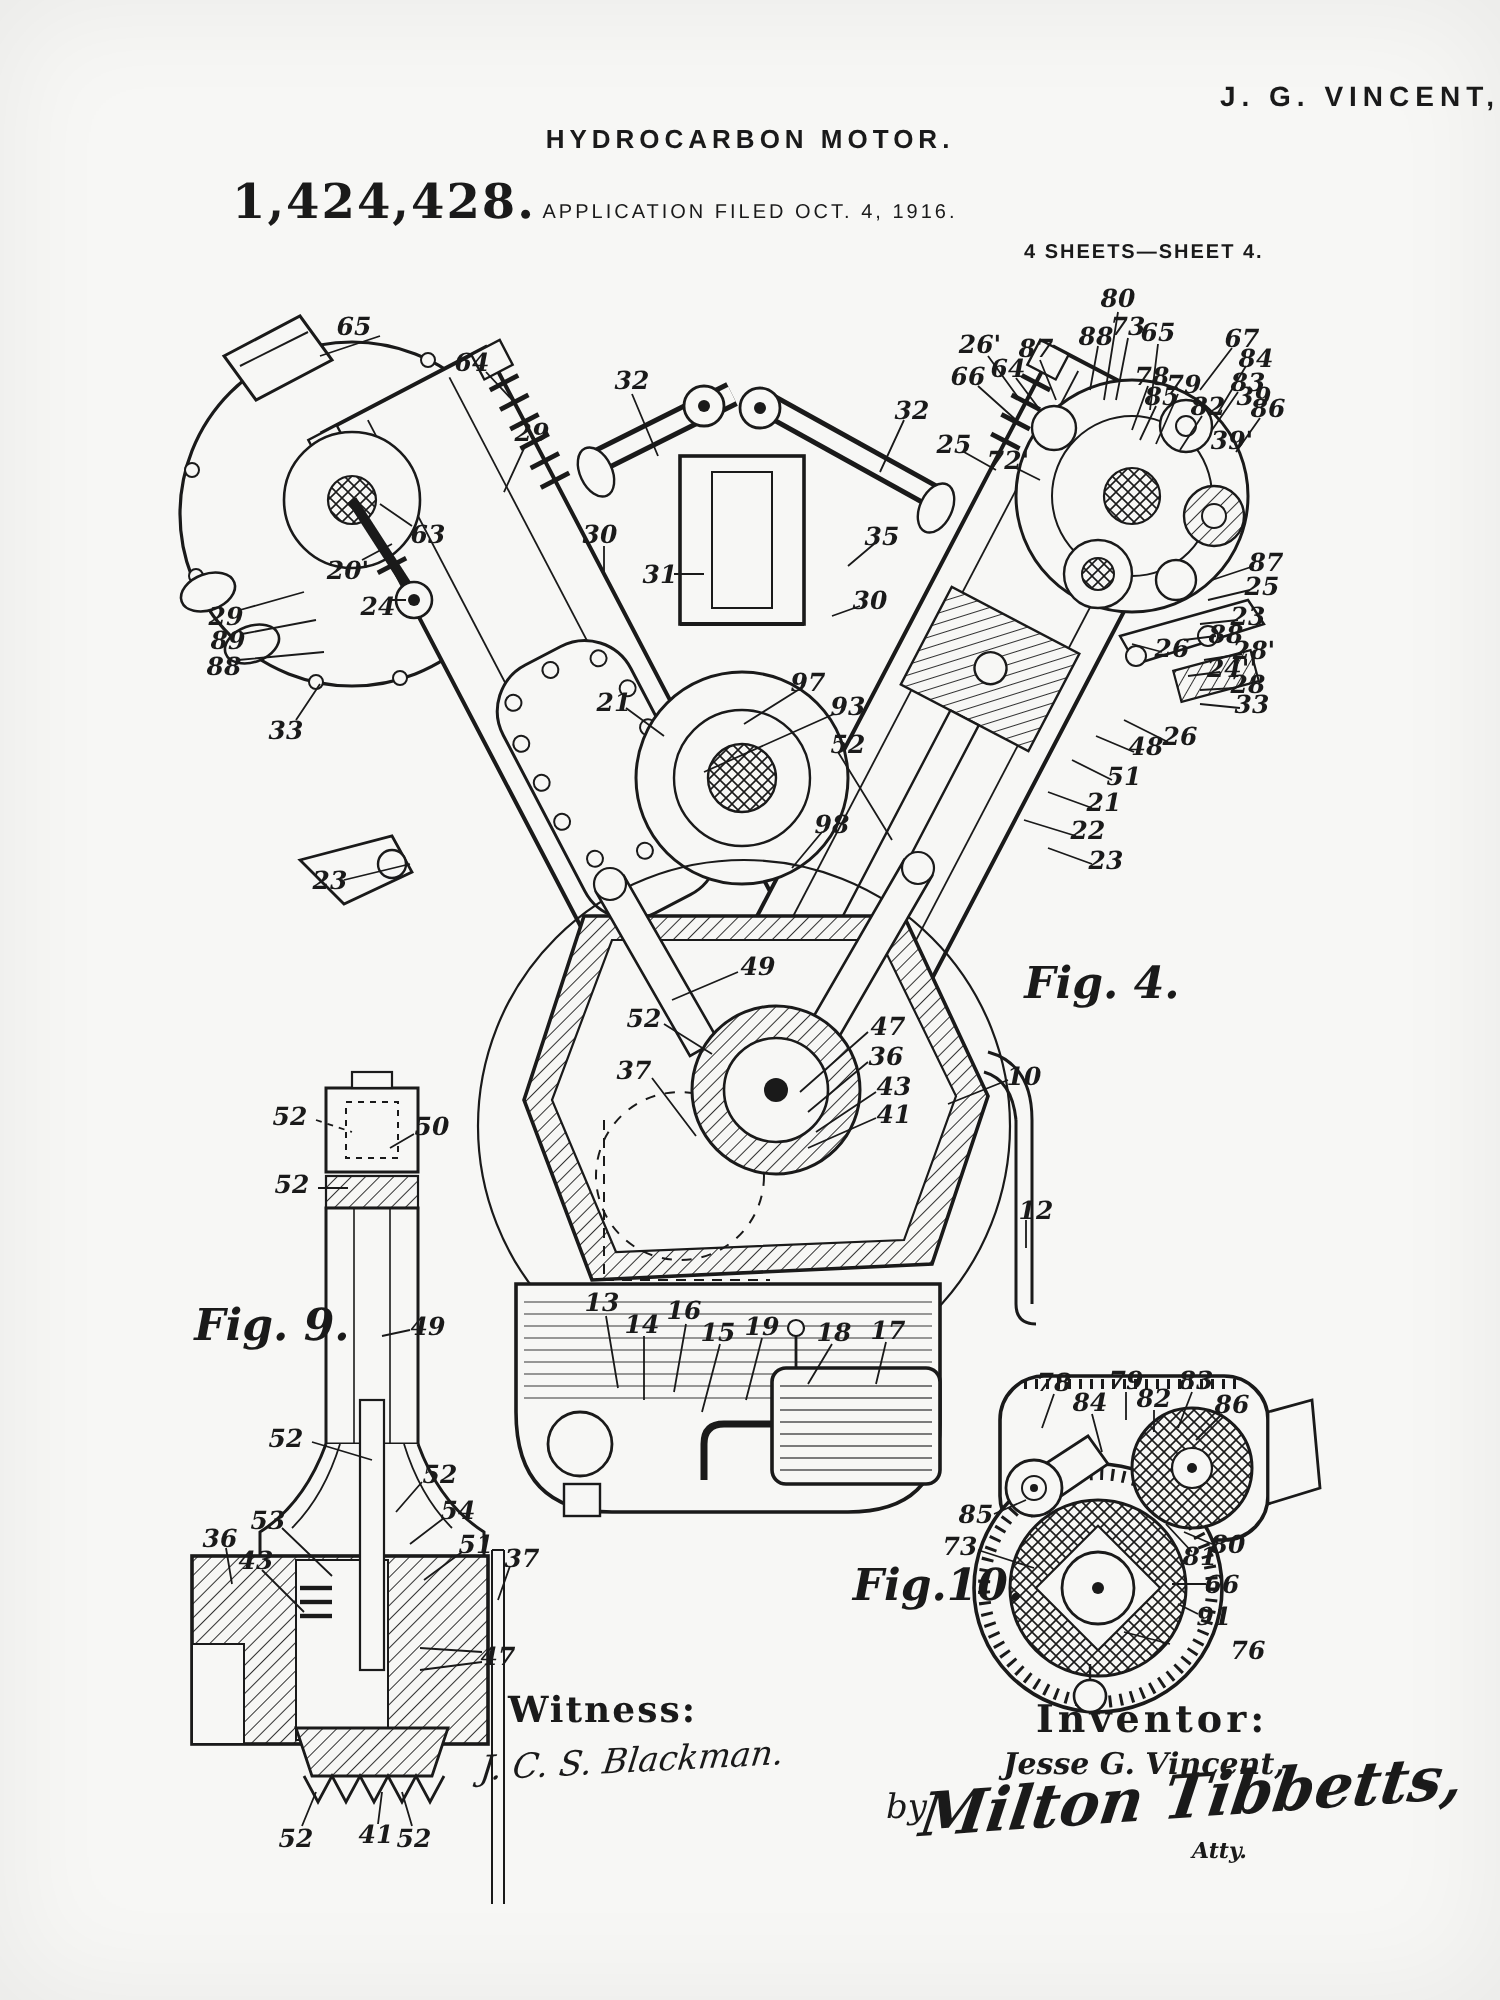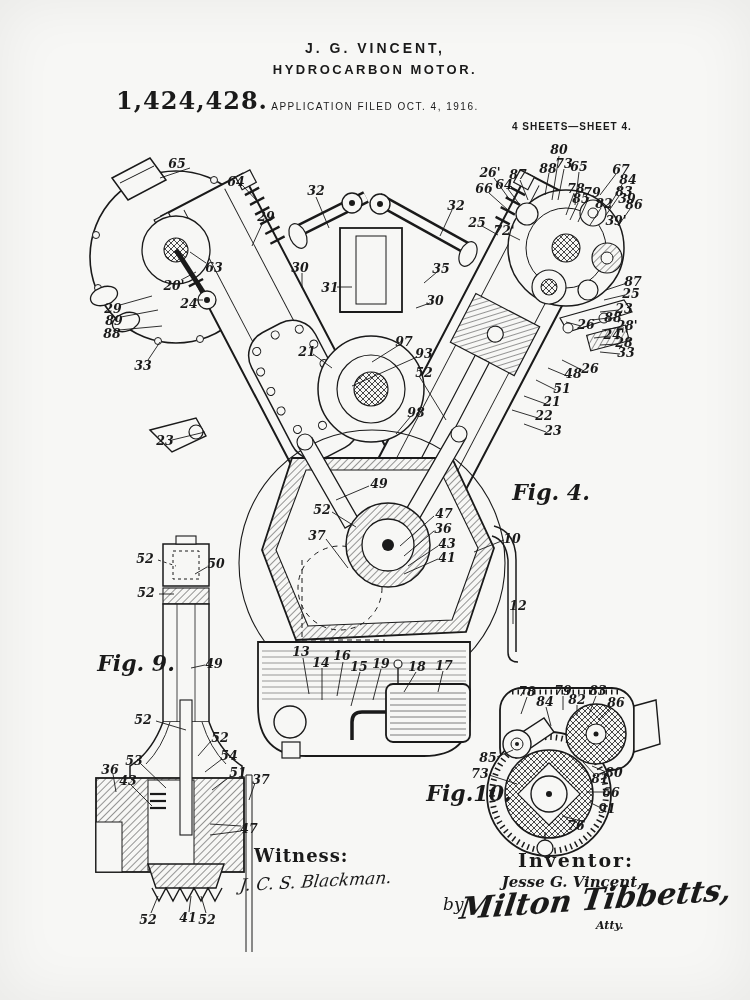--- a/index.html
+++ b/index.html
@@ -2,21 +2,21 @@
 <html><head>
 <meta charset="utf-8">
 <style>
   html,body{margin:0;padding:0;background:#e9e9e7;}
   #page{position:relative;width:750px;height:1000px;background:#f7f7f5;overflow:hidden;
         font-family:"DejaVu Serif",serif;color:#1a1a1a;
         box-shadow:inset 0 0 60px rgba(0,0,0,0.06);}
   .abs{position:absolute;}
   .ctr{left:0;width:750px;text-align:center;}
   .sans{font-family:"Liberation Sans",sans-serif;}
-  .h-applicant{top:40px;font-weight:bold;font-size:14px;letter-spacing:3px;}
+  .h-applicant{top:40px;font-weight:bold;font-size:14px;letter-spacing:3px;text-align:right;}
   .h-title{top:62px;font-weight:bold;font-size:13px;letter-spacing:2.5px;}
   .h-filed{top:101px;font-weight:normal;font-size:10px;letter-spacing:1.5px;}
   .h-patnum{left:116px;top:86px;font-size:24px;font-weight:bold;letter-spacing:1px;}
   .h-patented{left:468px;top:95px;font-size:20px;font-weight:600;}
   .h-sheet{left:512px;top:121px;font-size:10px;font-weight:bold;letter-spacing:1px;}
   .figlabel{font-style:italic;font-weight:600;font-size:22px;text-align:center;}
   #fig4-label{left:503px;top:479px;width:96px;}
   #fig9-label{left:88px;top:650px;width:96px;}
   #fig10-label{left:424px;top:780px;width:90px;font-style:italic;}
   .refnum{position:absolute;transform:translate(-50%,-50%);
@@ -382,21 +382,21 @@
       <span class="refnum" style="left: 563px; top: 690px;">79</span>
       <span class="refnum" style="left: 577px; top: 699px;">82</span>
       <span class="refnum" style="left: 598px; top: 690px;">83</span>
       <span class="refnum" style="left: 616px; top: 702px;">86</span>
       <span class="refnum" style="left: 488px; top: 757px;">85</span>
       <span class="refnum" style="left: 480px; top: 773px;">73</span>
       <span class="refnum" style="left: 614px; top: 772px;">80</span>
       <span class="refnum" style="left: 600px; top: 778px;">81</span>
       <span class="refnum" style="left: 611px; top: 792px;">66</span>
       <span class="refnum" style="left: 607px; top: 808px;">91</span>
-      <span class="refnum" style="left: 576px; top: 825px;">76</span>
+      <span class="refnum" style="left: 624px; top: 825px;">76</span>
     </div>
 
   <div class="abs w-label">Witness:</div>
   <div class="abs w-sig">J. C. S. Blackman.</div>
   <div class="abs inv-label">Inventor:</div>
   <div class="abs inv-name">Jesse G. Vincent,</div>
   <div class="abs inv-by">by</div>
   <div class="abs inv-sig">Milton Tibbetts,</div>
   <div class="abs inv-atty">Atty.</div>
 </div>

